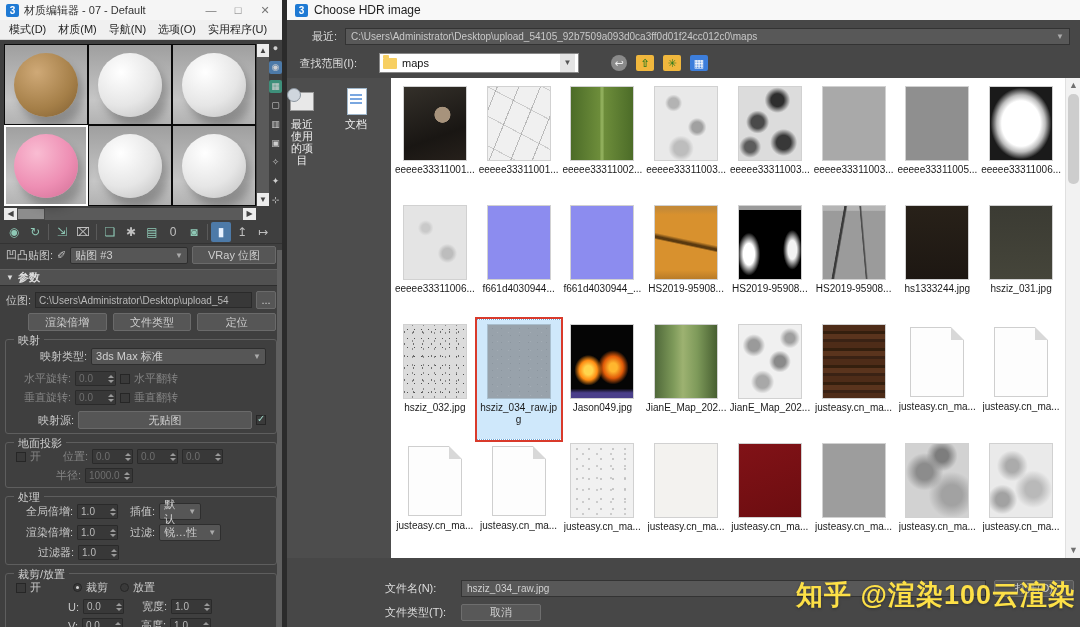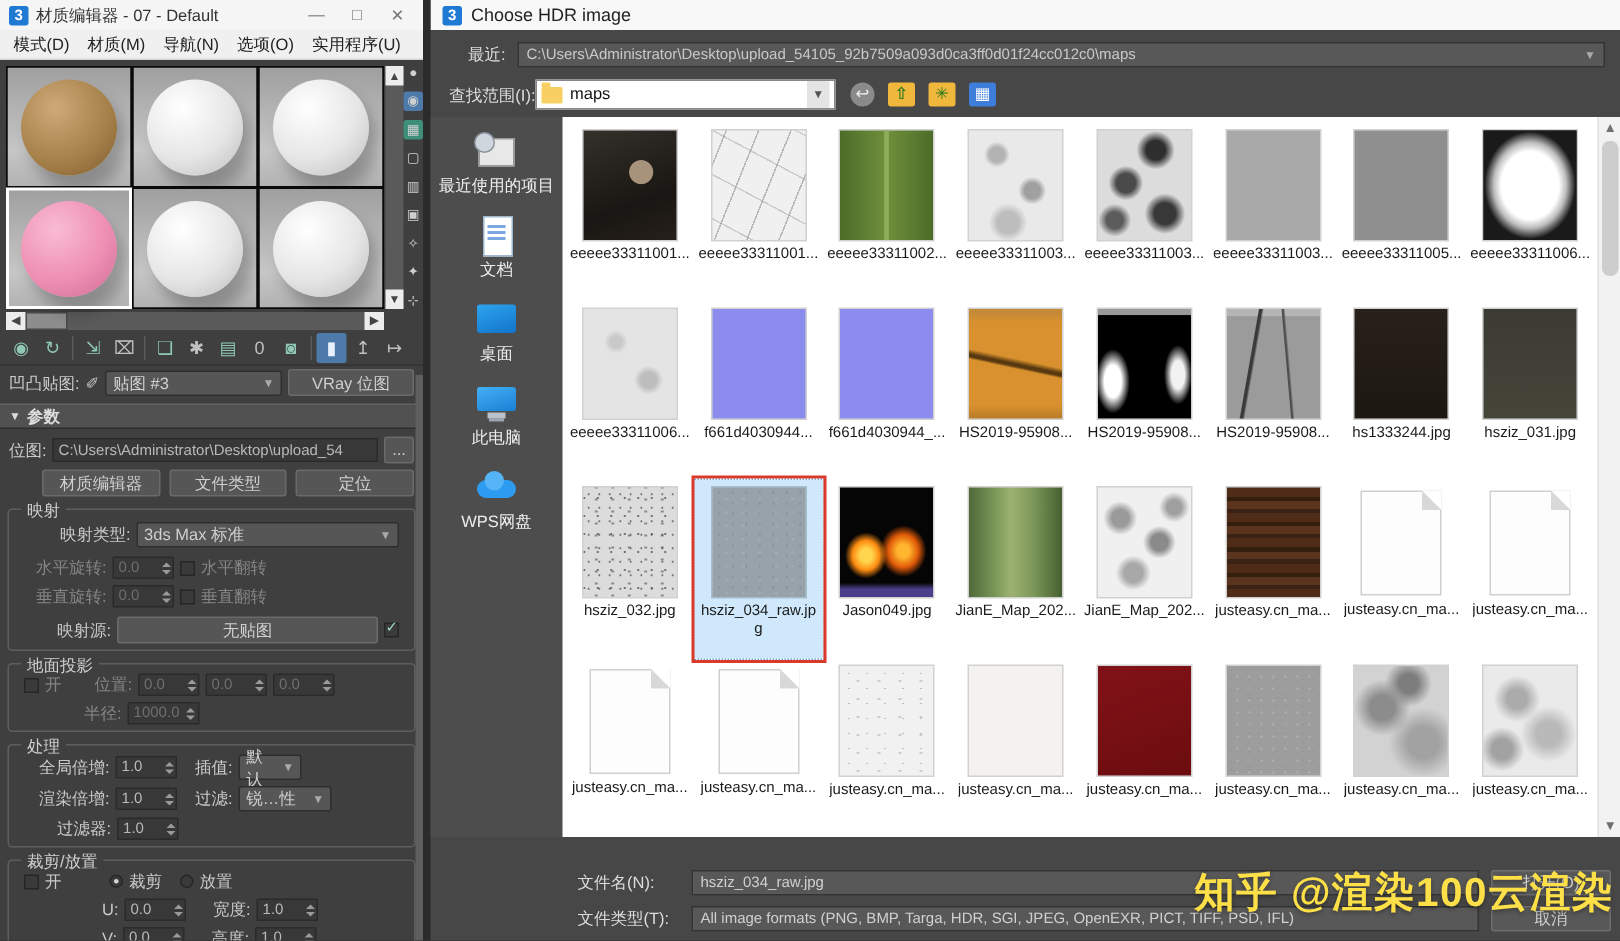--- a/index.html
+++ b/index.html
@@ -78,35 +78,35 @@
 
 
 .dlg{position:absolute;left:287px;top:0;width:793px;height:627px;background:#474747;overflow:hidden}
 .dlg-title{height:20px;background:#f8f8f8;display:flex;align-items:center;gap:6px;padding:0 8px}
 .dlg-title .t{font-size:12px;color:#222}
 .row-recent{display:flex;align-items:center;margin:8px 10px 0 6px;gap:8px}
 .row-recent .lbl{width:44px;text-align:right;font-size:11px;color:#ddd}
 .pathbox{flex:1;height:17px;background:#585858;border:1px solid #333;color:#c9c9c9;font-size:10px;
   display:flex;align-items:center;padding:0 5px}
 .pathbox .arr{margin-left:auto;font-size:8px;color:#aaa}
-.row-lookin{display:flex;align-items:center;margin:8px 10px 0 6px;gap:0}
+.row-lookin{display:flex;align-items:center;margin:8px 10px 0 6px;gap:22px}
 .row-lookin .lbl{width:64px;text-align:right;font-size:11px;color:#ddd}
 .lookin{width:200px;height:20px;background:#fff;border:1px solid #888;display:flex;align-items:center;gap:5px;padding:0 3px}
 .lookin .txt{font-size:11px;color:#111;flex:1}
 .lookin .darr{width:15px;height:18px;background:#e4e4e4;color:#555;font-size:8px;line-height:18px;text-align:center}
 .fold{width:14px;height:11px;background:#f7cf62;border-radius:1px;position:relative;flex:none}
 .fold::before{content:"";position:absolute;top:-3px;left:0;width:6px;height:3px;background:#f7cf62;border-radius:1px 1px 0 0}
 .nav-ico{display:flex;align-items:center;gap:9px;margin-left:10px}
 .nico{width:18px;height:16px;font-size:11px;text-align:center;line-height:16px}
 .nico.back{background:#8a8a8a;color:#eee;border-radius:50%;width:16px}
 .nico.upf,.nico.newf{background:#f0b73d;color:#2c7a1e;border-radius:2px;font-weight:bold}
 .nico.view{background:#3d7edb;color:#fff;border-radius:2px}
 
 .dlg-main{position:absolute;top:78px;left:0;right:0;bottom:69px;display:flex}
-.places{width:88px;background:#4d4d4d;padding-top:10px;display:flex;flex-direction:column;gap:14px}
+.places{width:104px;background:#4d4d4d;padding-top:10px;display:flex;flex-direction:row;gap:24px}
 .place{display:flex;flex-direction:column;align-items:center;gap:4px}
 .place .pl{font-size:11px;color:#eee;text-align:center;line-height:1.1}
 .pi{width:30px;height:26px;position:relative}
 .pi-recent::before{content:"";position:absolute;left:3px;top:4px;width:22px;height:17px;background:#e8e8e8;border:1px solid #9a9a9a}
 .pi-recent::after{content:"";position:absolute;left:0;top:0;width:12px;height:12px;border-radius:50%;background:#cfd6dd;border:1px solid #8a949e}
 .pi-desktop::before{content:"";position:absolute;left:2px;top:3px;width:26px;height:19px;background:linear-gradient(160deg,#2da5f0,#1273c8);border-radius:2px}
 .pi-docs::before{content:"";position:absolute;left:6px;top:0;width:18px;height:25px;background:#fff;border:1px solid #9fb7cc}
 .pi-docs::after{content:"";position:absolute;left:9px;top:6px;width:12px;height:2px;background:#7aa7e0;box-shadow:0 4px 0 #7aa7e0,0 8px 0 #7aa7e0}
 .pi-pc::before{content:"";position:absolute;left:2px;top:2px;width:26px;height:16px;background:linear-gradient(160deg,#43b0f5,#1a7fd4);border-radius:2px}
 .pi-pc::after{content:"";position:absolute;left:9px;top:19px;width:12px;height:4px;background:#b9c2cb;box-shadow:0 3px 0 -1px #9aa5af}
@@ -263,21 +263,21 @@
       <span style="font-size:8px">▼</span>
       <span>参数</span>
     </div>
 
     <div class="frow" style="margin-top:5px">
       <span class="lbl">位图:</span>
       <span class="inputf mono" style="flex:1">C:\Users\Administrator\Desktop\upload_54</span>
       <span class="mxbtn" style="width:20px">...</span>
     </div>
     <div class="frow" style="margin-top:4px;gap:6px;padding-left:28px">
-      <span class="mxbtn" style="flex:1">材质编辑器</span>
+      <span class="mxbtn" style="flex:1">渲染倍增</span>
       <span class="mxbtn" style="flex:1">文件类型</span>
       <span class="mxbtn" style="flex:1">定位</span>
     </div>
 
     <div class="grp">
       <span class="gt">映射</span>
       <div class="frow" style="margin-top:2px">
         <span class="lbl" style="margin-left:24px">映射类型:</span>
         <span class="combo" style="flex:1">
           <span>3ds Max 标准</span>
@@ -644,19 +644,18 @@
   </div>
 
   <div class="dlg-bottom">
     <div class="brow">
       <span class="blab">文件名(N):</span>
       <span class="bfield mono">hsziz_034_raw.jpg</span>
       <span class="dbtn">打开(O)</span>
     </div>
     <div class="brow">
       <span class="blab">文件类型(T):</span>
-      <span class="bfield mono">All image formats (PNG, BMP, Targa, HDR, SGI, JPEG, OpenEXR, PICT, TIFF, PSD, IFL)</span>
       <span class="dbtn">取消</span>
     </div>
   </div>
 
   <div class="watermark">知乎 @渲染100云渲染</div>
 </div>
 
 </body></html>

